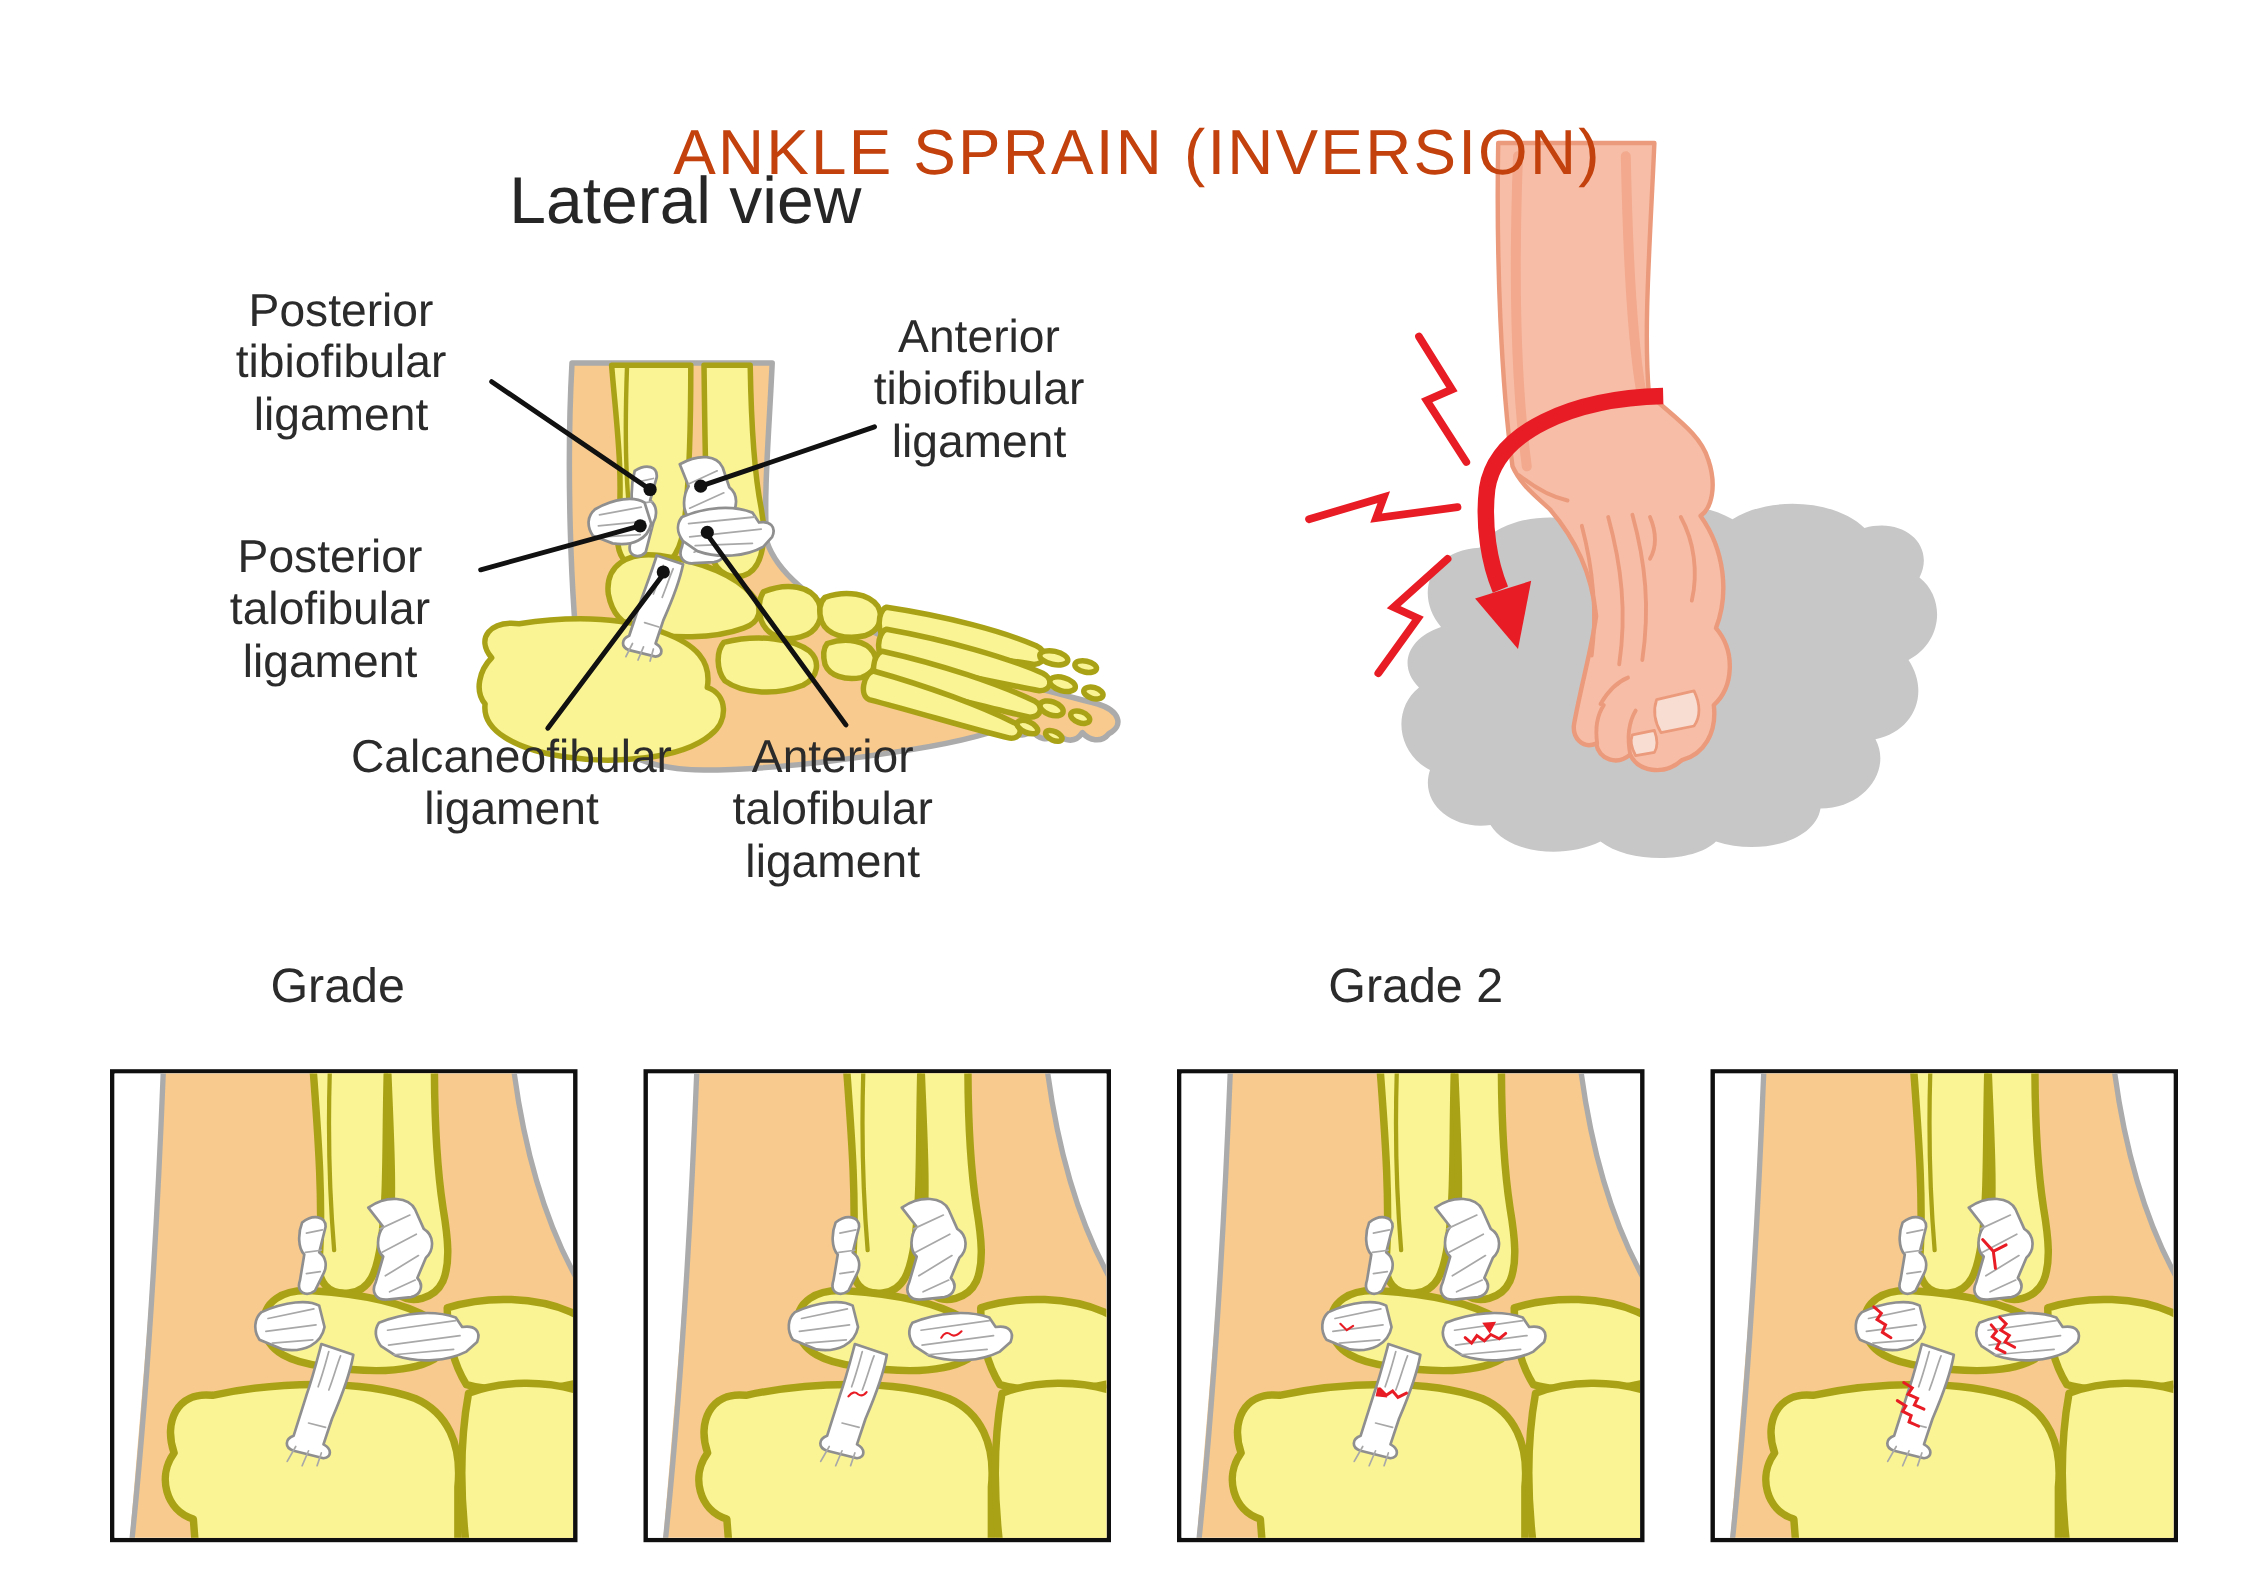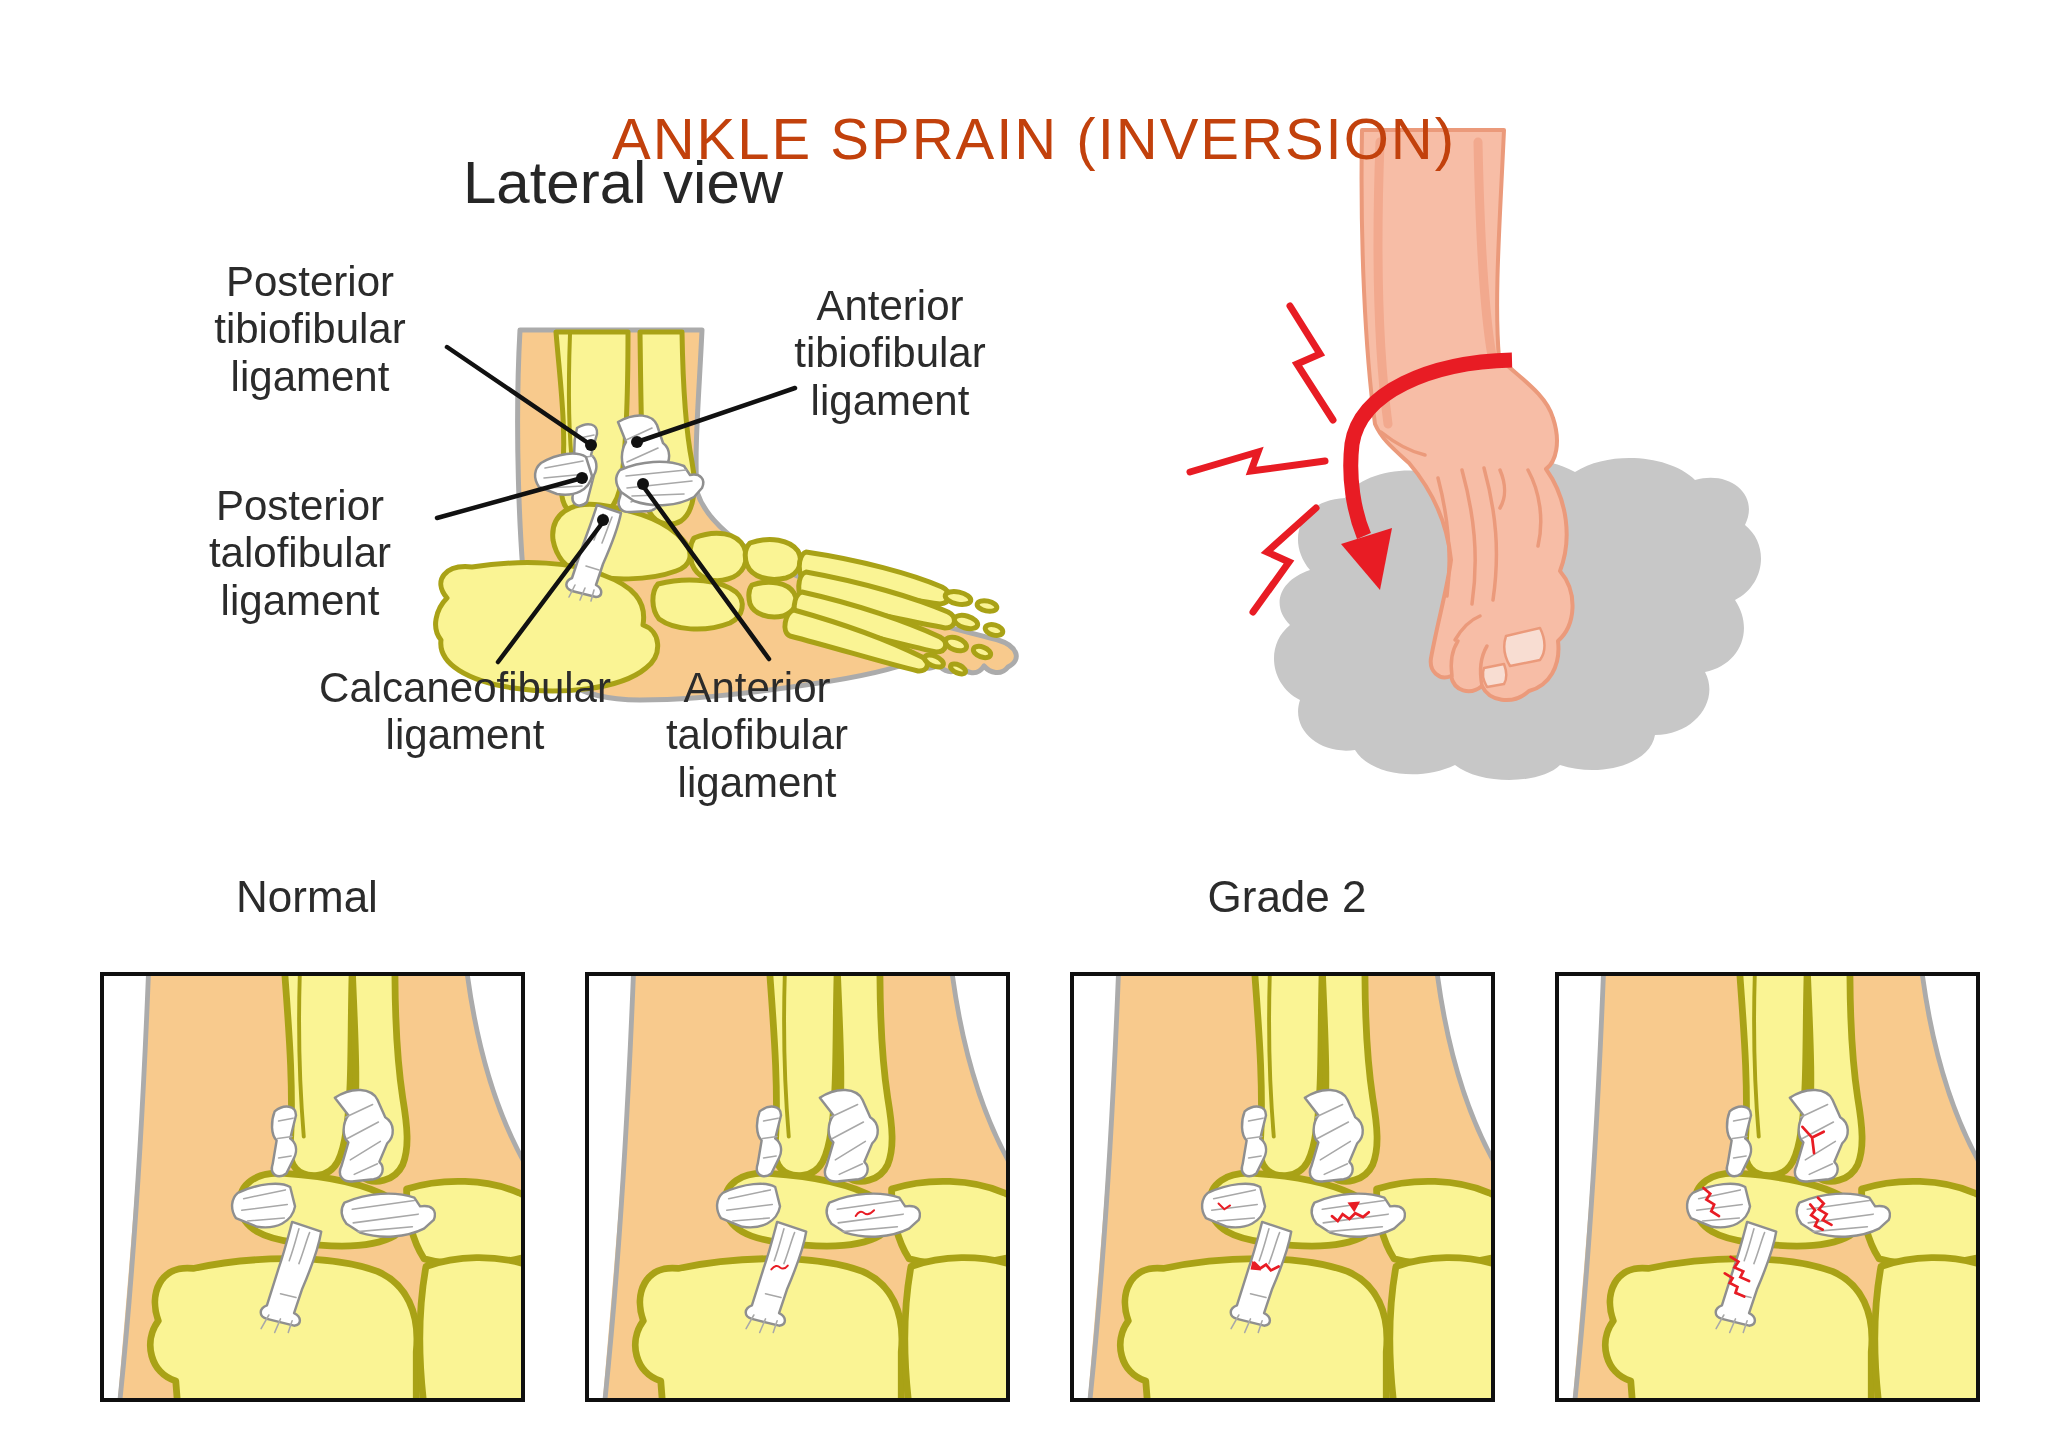--- a/index.html
+++ b/index.html
@@ -192,21 +192,21 @@
 ligament</div>
   <div class="lbl lbl-3">Posterior
 talofibular
 ligament</div>
   <div class="lbl lbl-4">Calcaneofibular
 ligament</div>
   <div class="lbl lbl-5">Anterior
 talofibular
 ligament</div>
 
-  <div class="grade-lbl gl-1">Normal</div>
+  <div class="grade-lbl gl-1">Grade</div>
   <div class="grade-lbl gl-3">Grade 2</div>
 
   <div class="panel pn-1">
     <svg viewBox="0 0 430 440" preserveAspectRatio="xMidYMid slice">
       <use href="#ankle-zoom"></use>
     </svg>
   </div>
 
   <div class="panel pn-2">
     <svg viewBox="0 0 430 440" preserveAspectRatio="xMidYMid slice">

